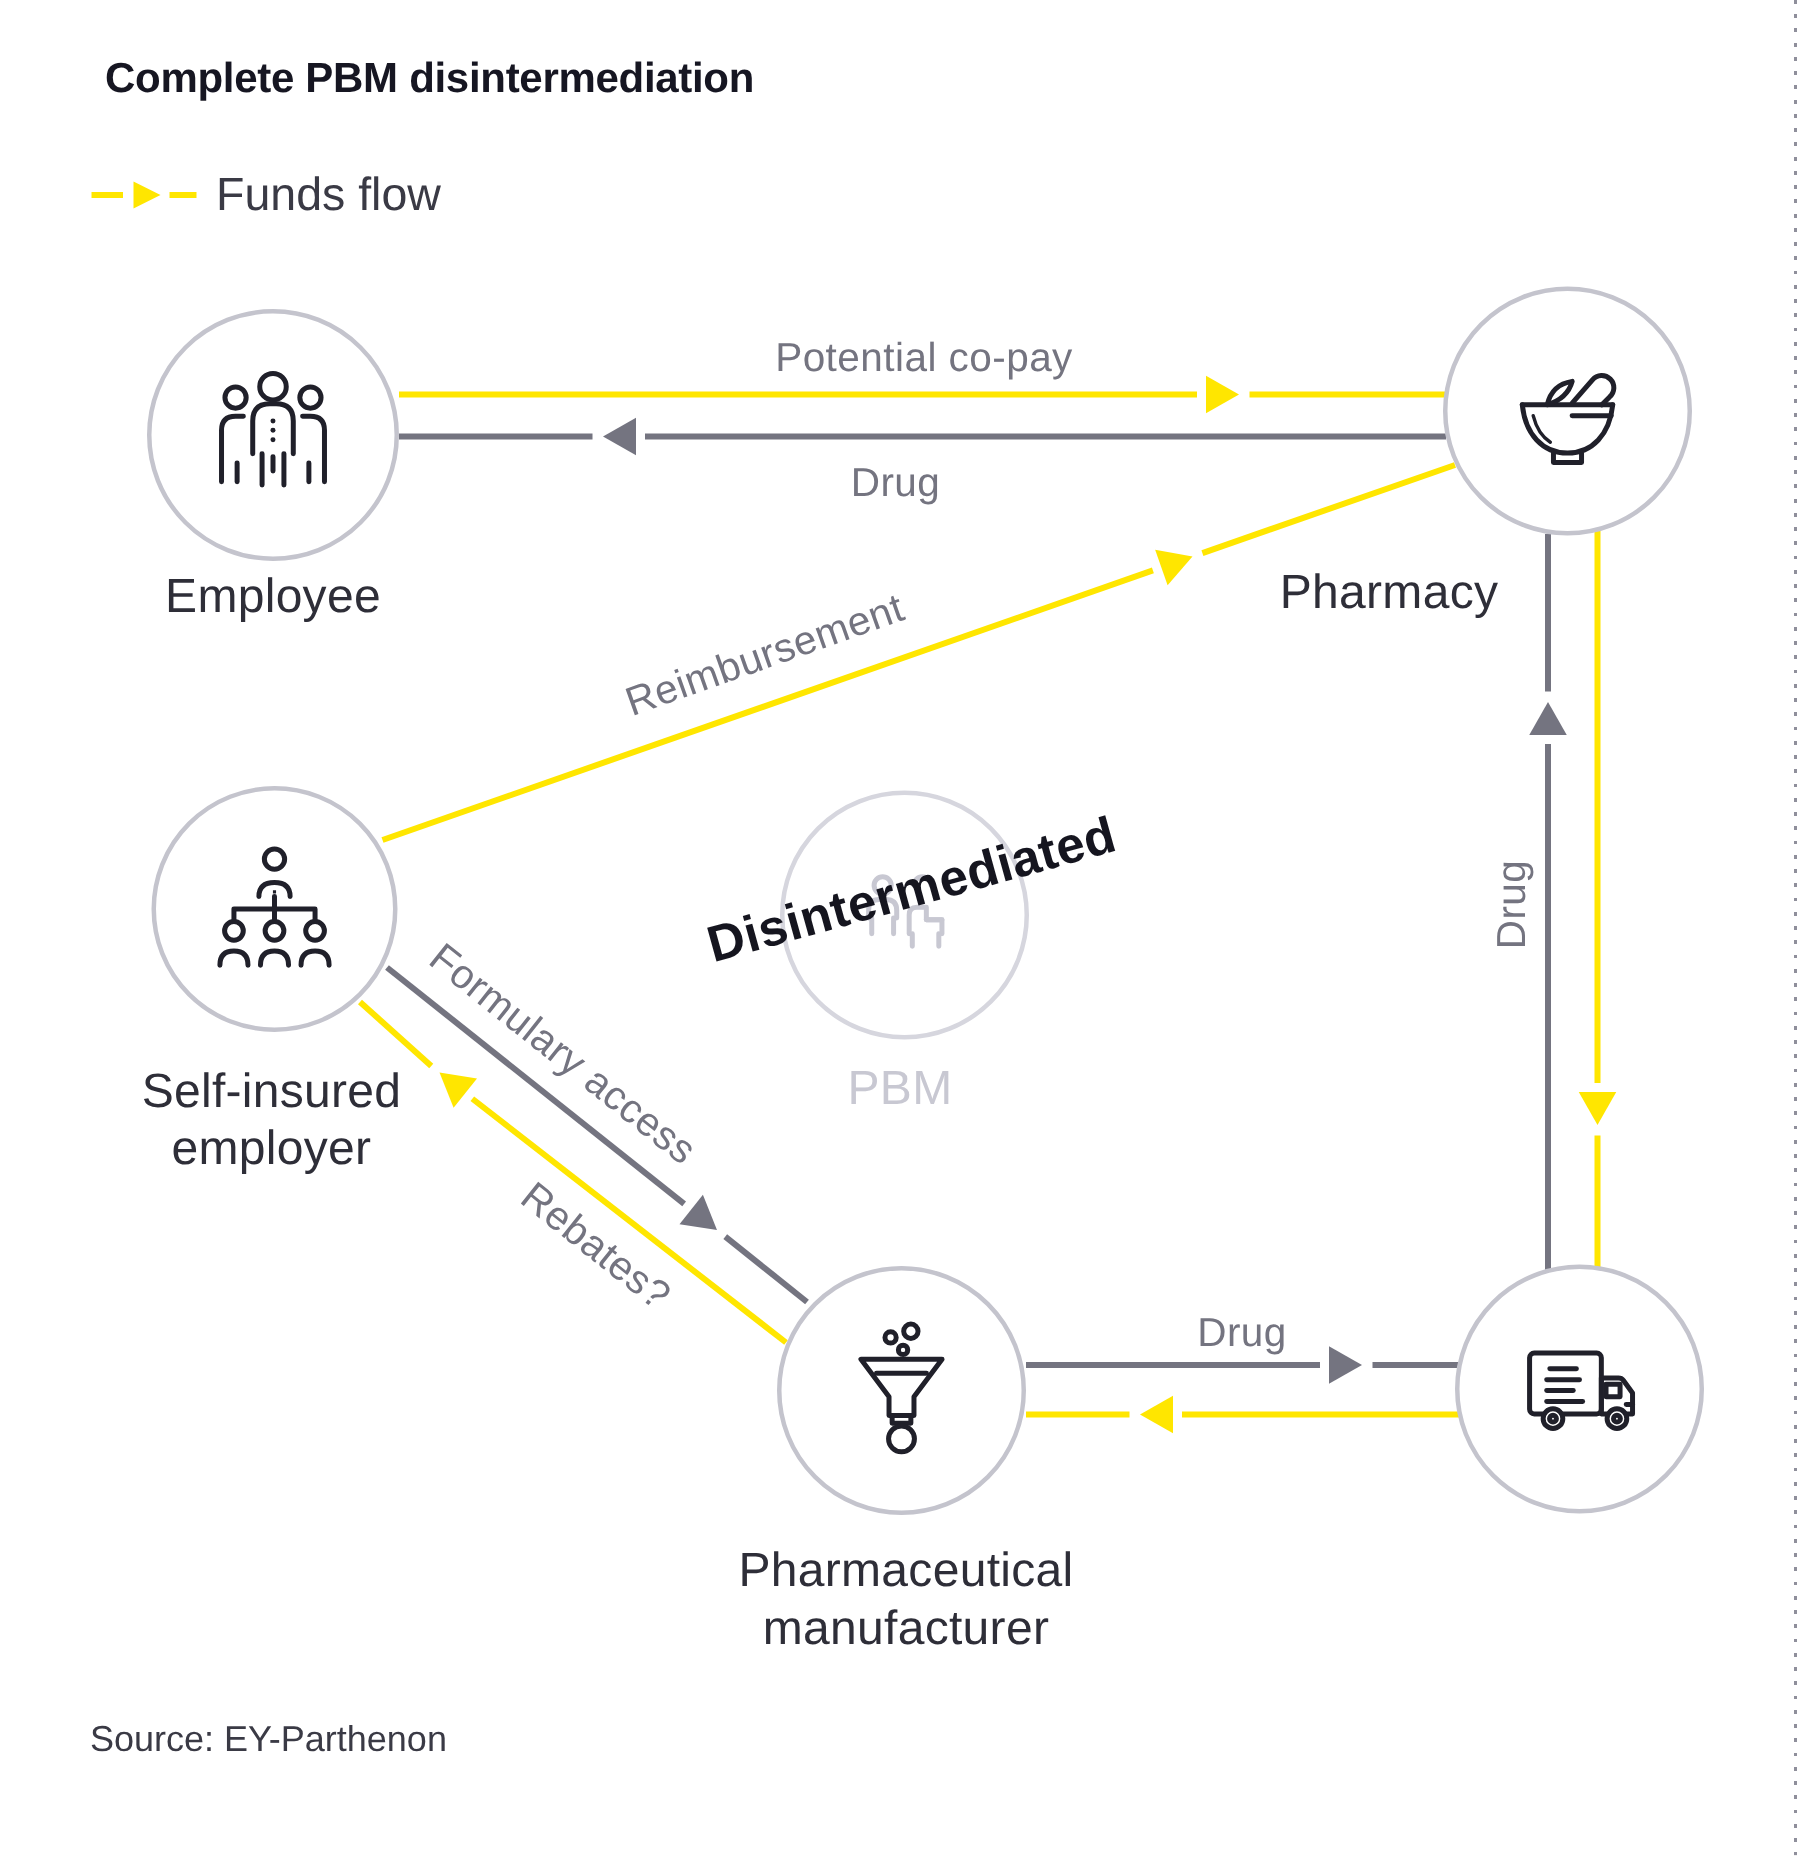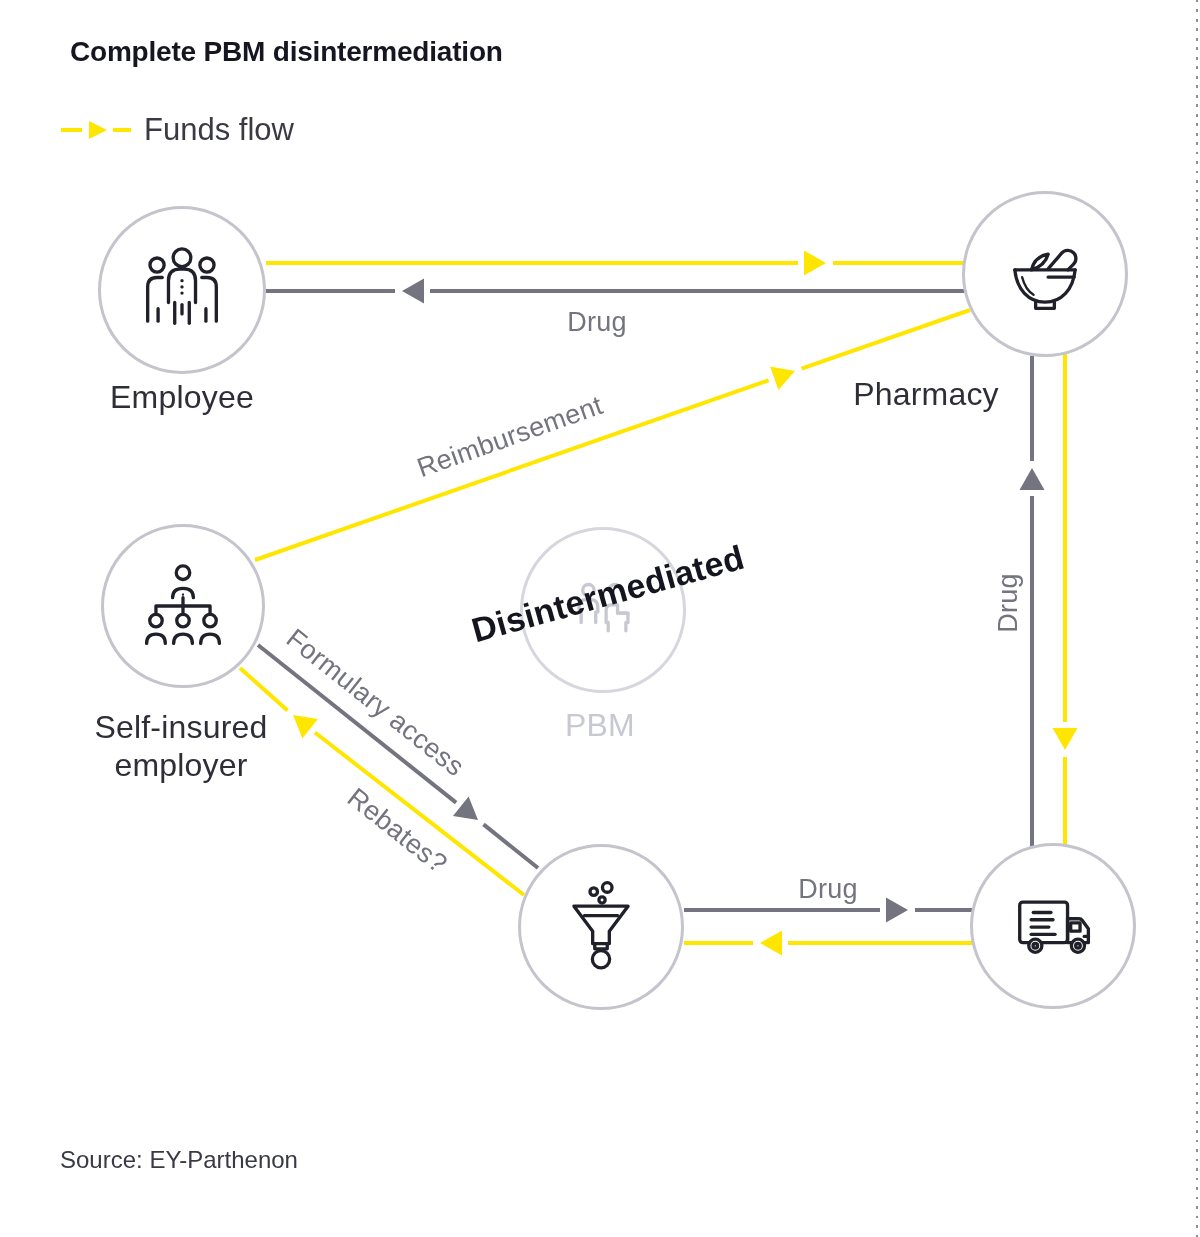--- a/index.html
+++ b/index.html
@@ -210,38 +210,41 @@
     <svg viewBox="0 0 100 100">
       <circle cx="43" cy="16" r="3.6"></circle>
       <circle cx="56" cy="12" r="4.6"></circle>
       <circle cx="51" cy="24" r="3"></circle>
       <path d="M24,30 H76 L58,54 v12 H42 V54 Z"></path>
       <path d="M34,39 H66"></path>
       <path d="M44,66 v5 h12 v-5"></path>
       <circle cx="50" cy="81" r="8.3"></circle>
     </svg>
   </div>
+  <div class="node-label lbl-manufacturer">Pharmaceutical
+manufacturer</div>
 
   <div class="node node-wholesaler">
     <svg viewBox="0 0 100 100">
       <rect x="18" y="27" width="46" height="39" rx="3"></rect>
       <path d="M31,37 h17"></path>
       <path d="M29,44 h21"></path>
       <path d="M29,51 h17"></path>
       <path d="M29,58 h23"></path>
       <path d="M64,43 h11 q2,0 3.2,1.6 l5.8,8 V66 h-20 z"></path>
       <rect x="67" y="47" width="9" height="8"></rect>
       <path d="M80,60 h4"></path>
       <circle class="wheel" cx="33" cy="69" r="6.3"></circle>
       <circle cx="33" cy="69" r="2.2"></circle>
       <circle class="wheel" cx="74" cy="69" r="6.3"></circle>
       <circle cx="74" cy="69" r="2.2"></circle>
     </svg>
   </div>
 
+  <div class="flow-label fl-copay">Potential co-pay</div>
   <div class="flow-label fl-drug-top">Drug</div>
   <div class="flow-label fl-reimbursement">Reimbursement</div>
   <div class="flow-label fl-formulary">Formulary access</div>
   <div class="flow-label fl-rebates">Rebates?</div>
   <div class="flow-label fl-drug-bottom">Drug</div>
   <div class="flow-label fl-drug-right">Drug</div>
 
   <div class="stamp">Disintermediated</div>
 
   <div class="source">Source: EY-Parthenon</div>

